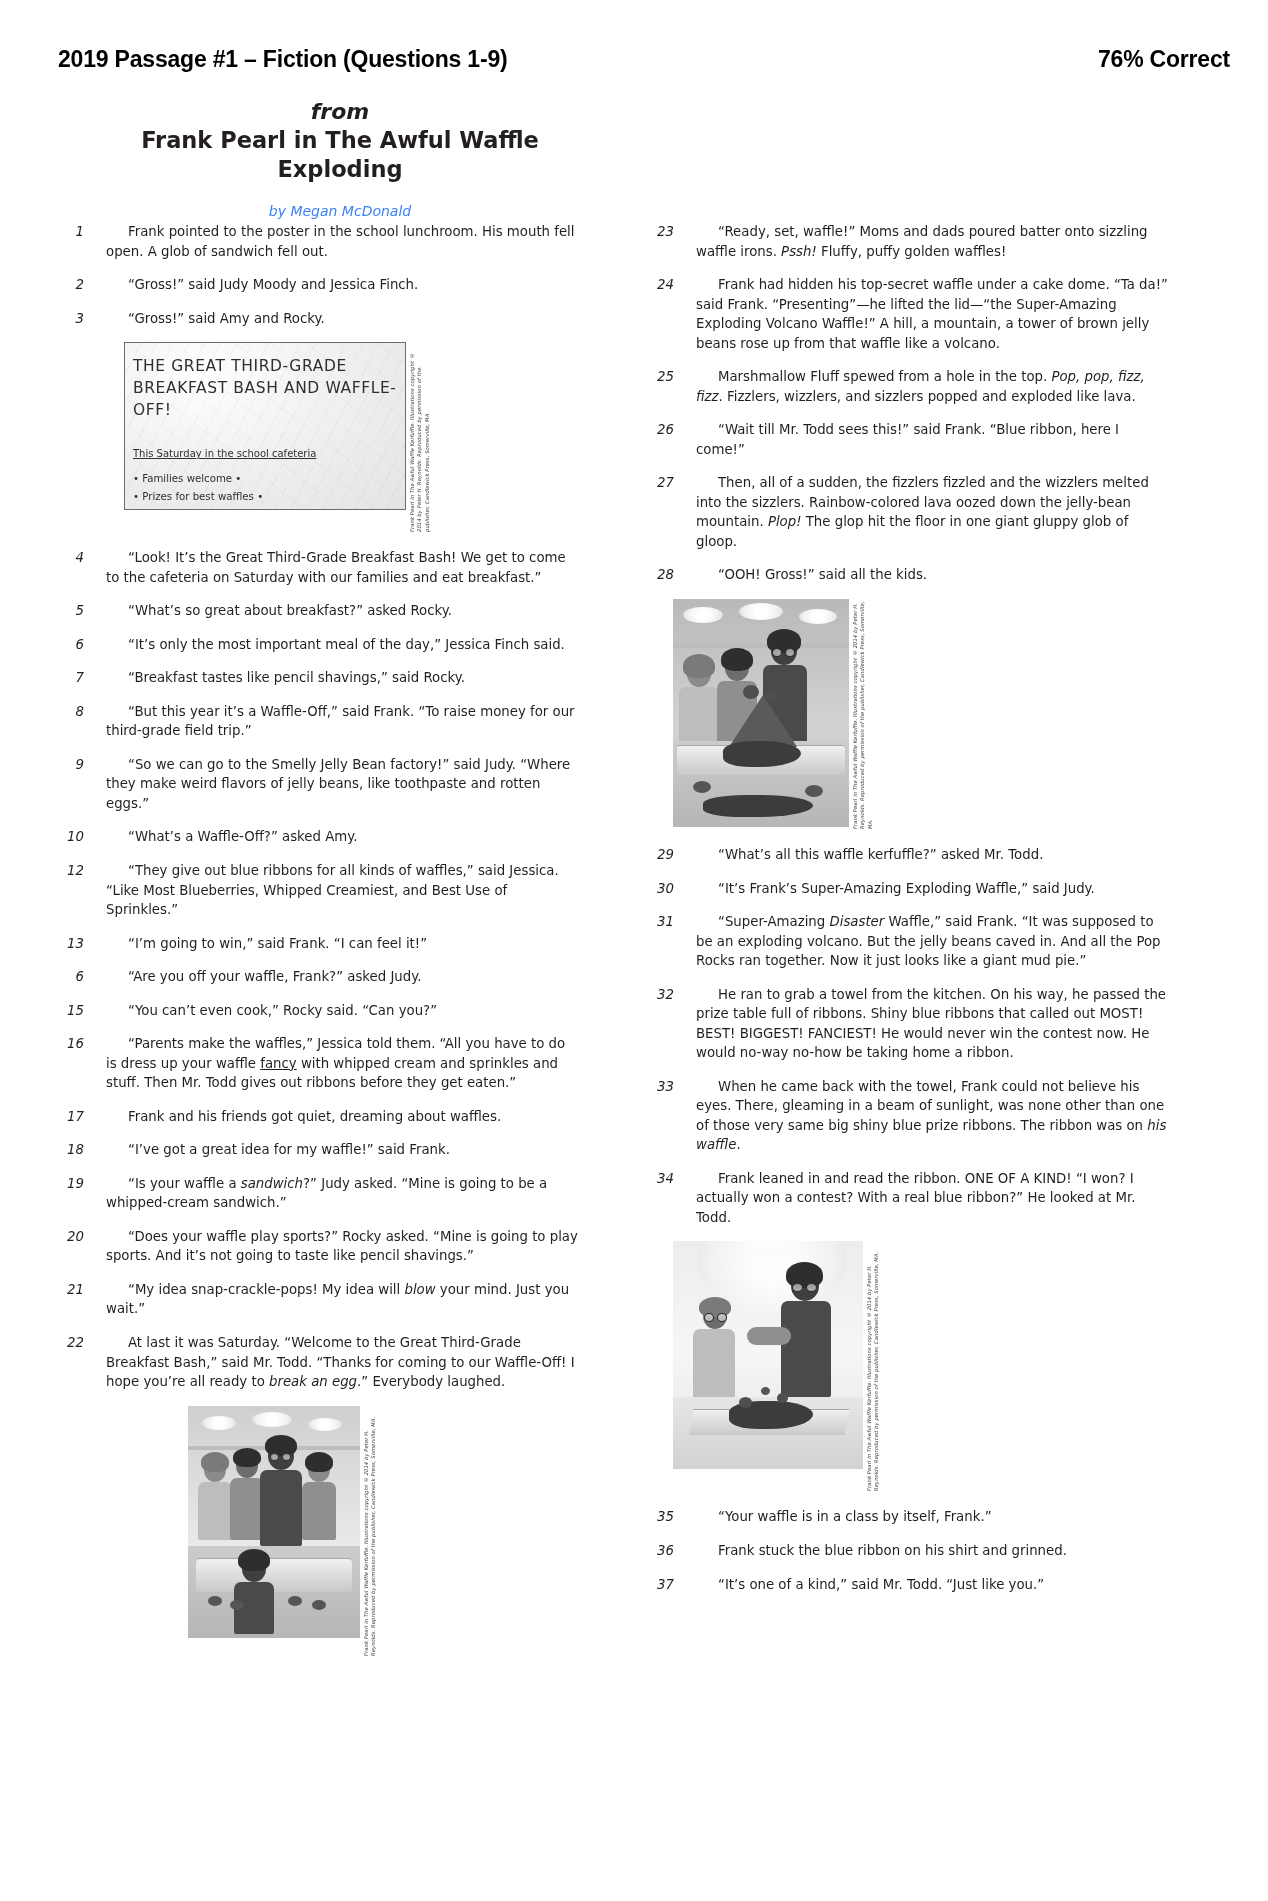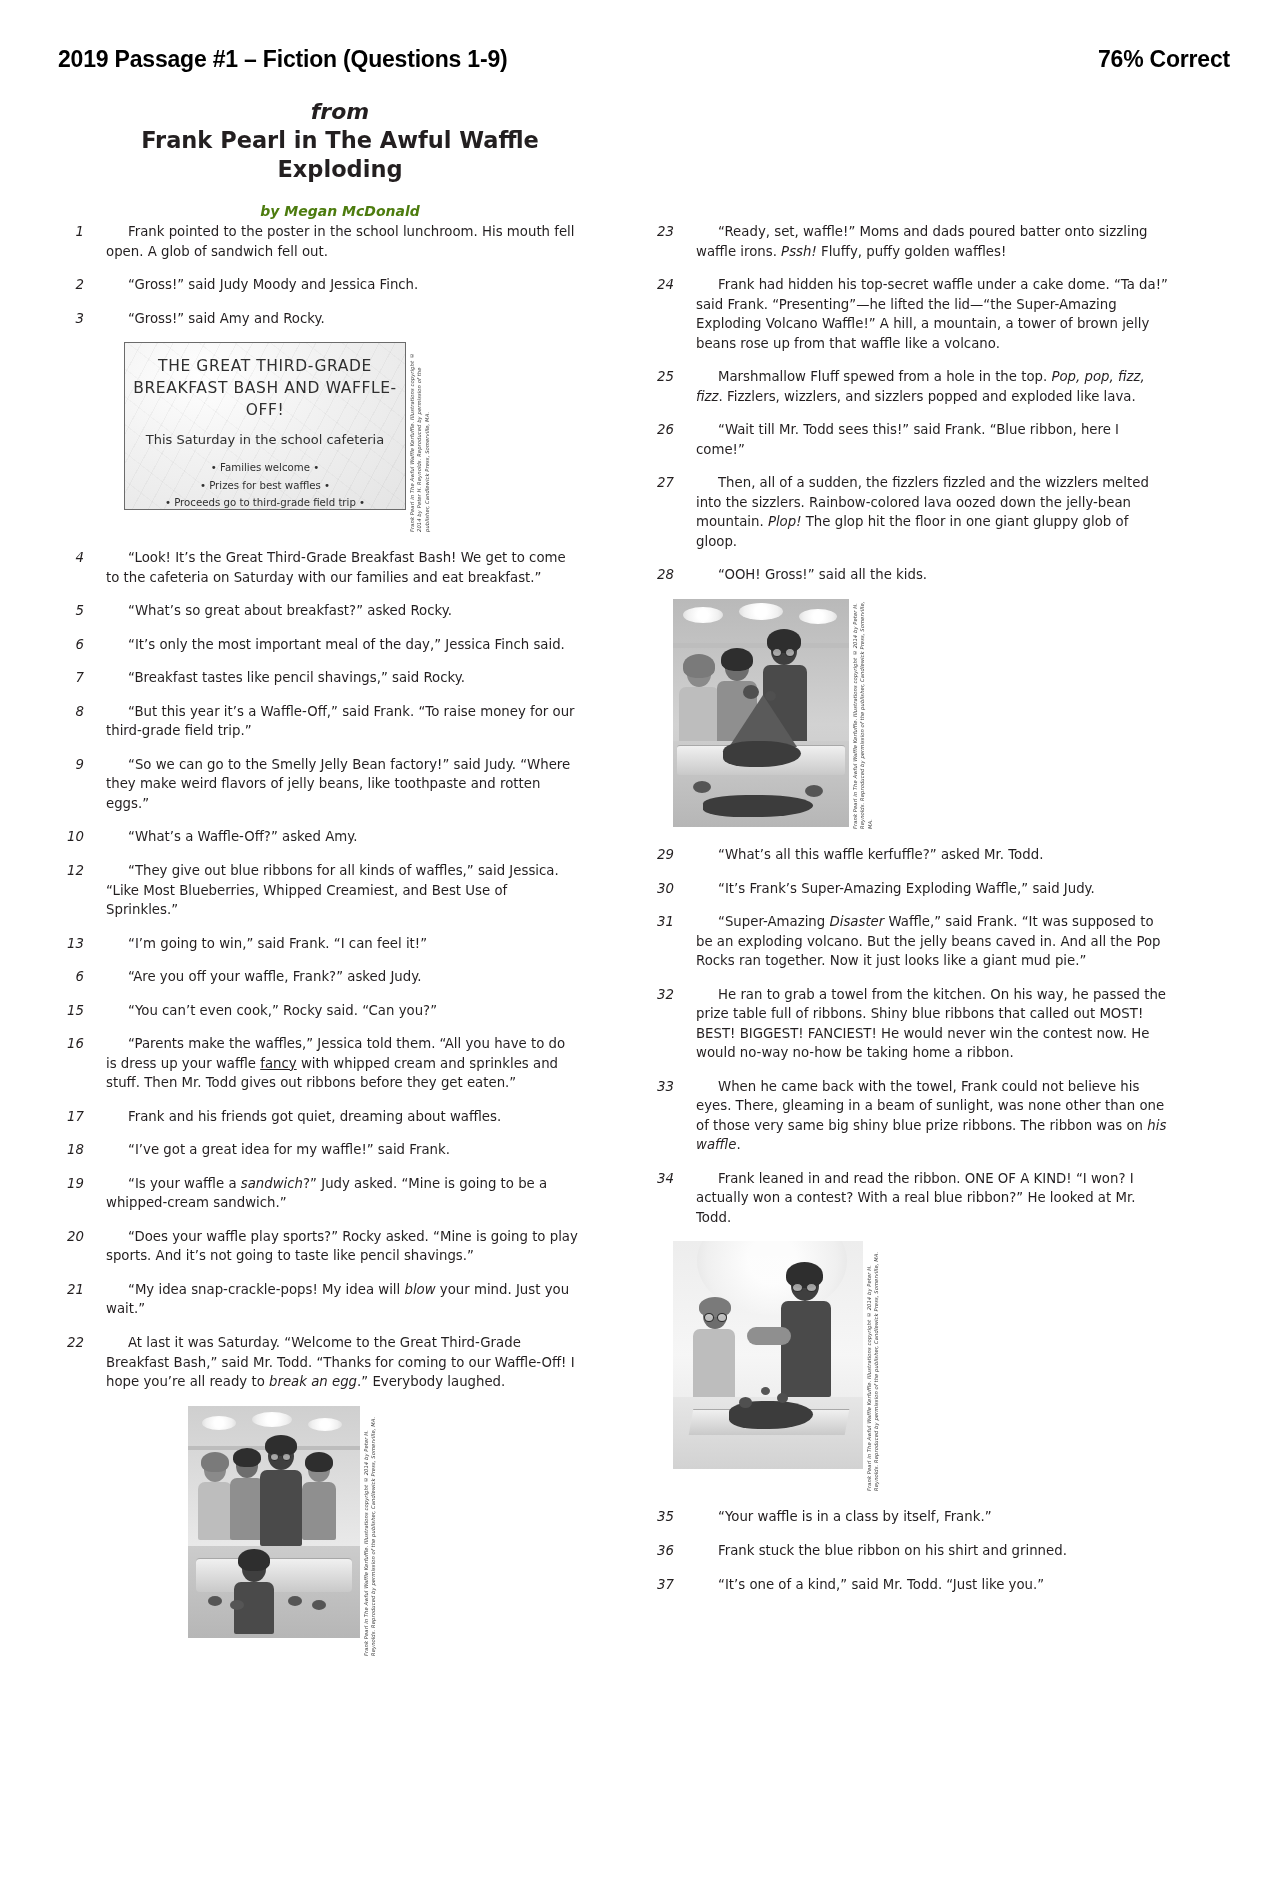--- a/index.html
+++ b/index.html
@@ -50,23 +50,22 @@
     font-weight: bold;
     font-size: 22.5px;
     color: #231f20;
     line-height: 1.25;
     margin-top: 1px;
   }
   .byline {
     font-family: "DejaVu Sans", sans-serif;
     font-style: italic;
     font-size: 14px;
-    color: #4d7c0f;
+    color: #3b82f6;
     margin-top: 20px;
-    font-weight: bold;
   }
 
   
   .columns {
     position: absolute;
     top: 222px;
     left: 0;
     width: 1268px;
     display: flex;
     gap: 0;
@@ -145,31 +144,32 @@
     color: #2f2f2f;
   }
   .poster::after {
     content:"";
     position:absolute; inset:0;
     background:
       repeating-linear-gradient(118deg, rgba(0,0,0,0.035) 0 1px, rgba(0,0,0,0) 1px 14px),
       repeating-linear-gradient(38deg, rgba(0,0,0,0.025) 0 1px, rgba(0,0,0,0) 1px 22px);
     pointer-events:none;
   }
-  .poster-inner { position: relative; z-index: 2; text-align: center; padding: 12px 8px 2px; }
+  .poster-inner { position: relative; z-index: 2; text-align: left; padding: 12px 8px 2px; }
   .poster-h {
     font-size: 15.5px;
     letter-spacing: 0.6px;
     line-height: 1.42;
     font-weight: 400;
   }
   .poster-sub {
-    font-size: 13px;
-    margin-top: 11px;
+    font-size: 10px;
+    margin-top: 26px;
     line-height: 1.3;
+    text-decoration: underline;
   }
   .poster-bullets {
     margin-top: 10px;
     font-size: 10.2px;
     line-height: 1.72;
   }
 
   
   .scene {
     position: relative;

